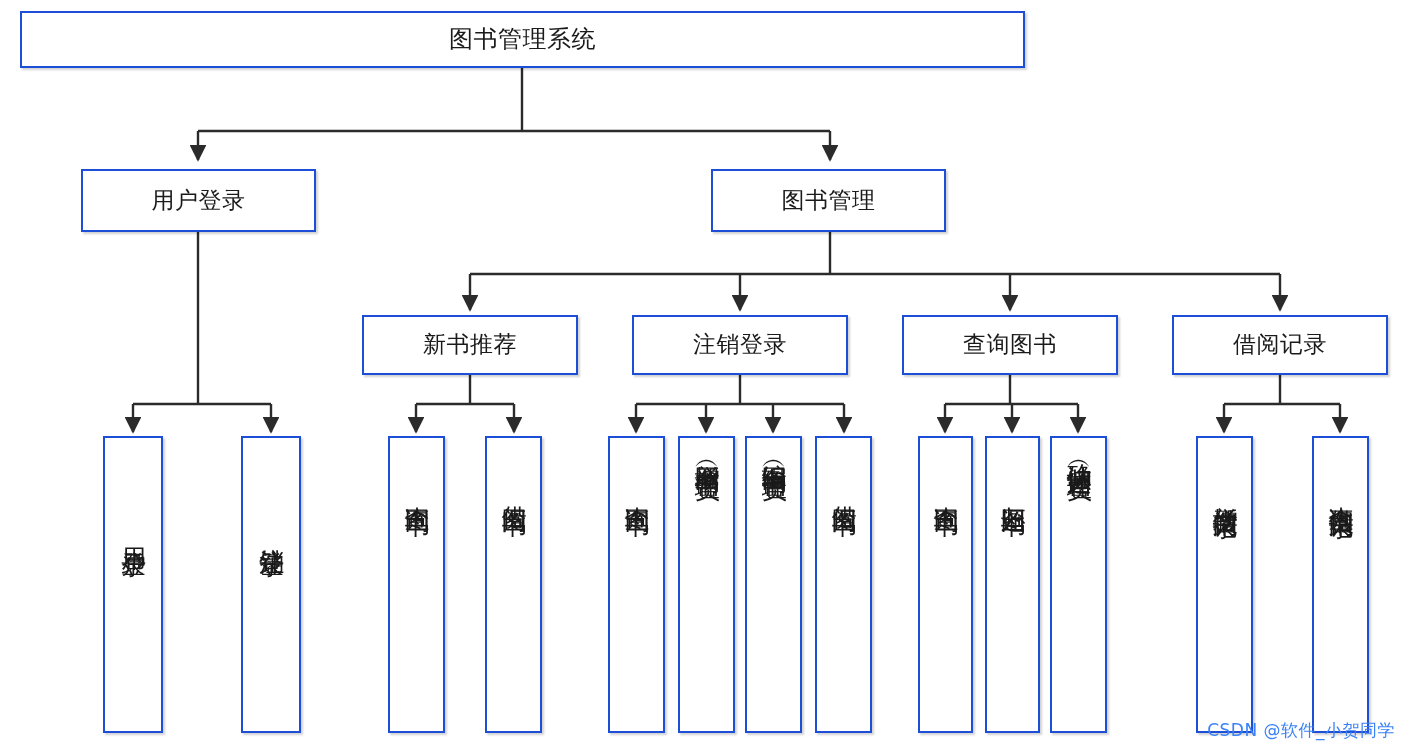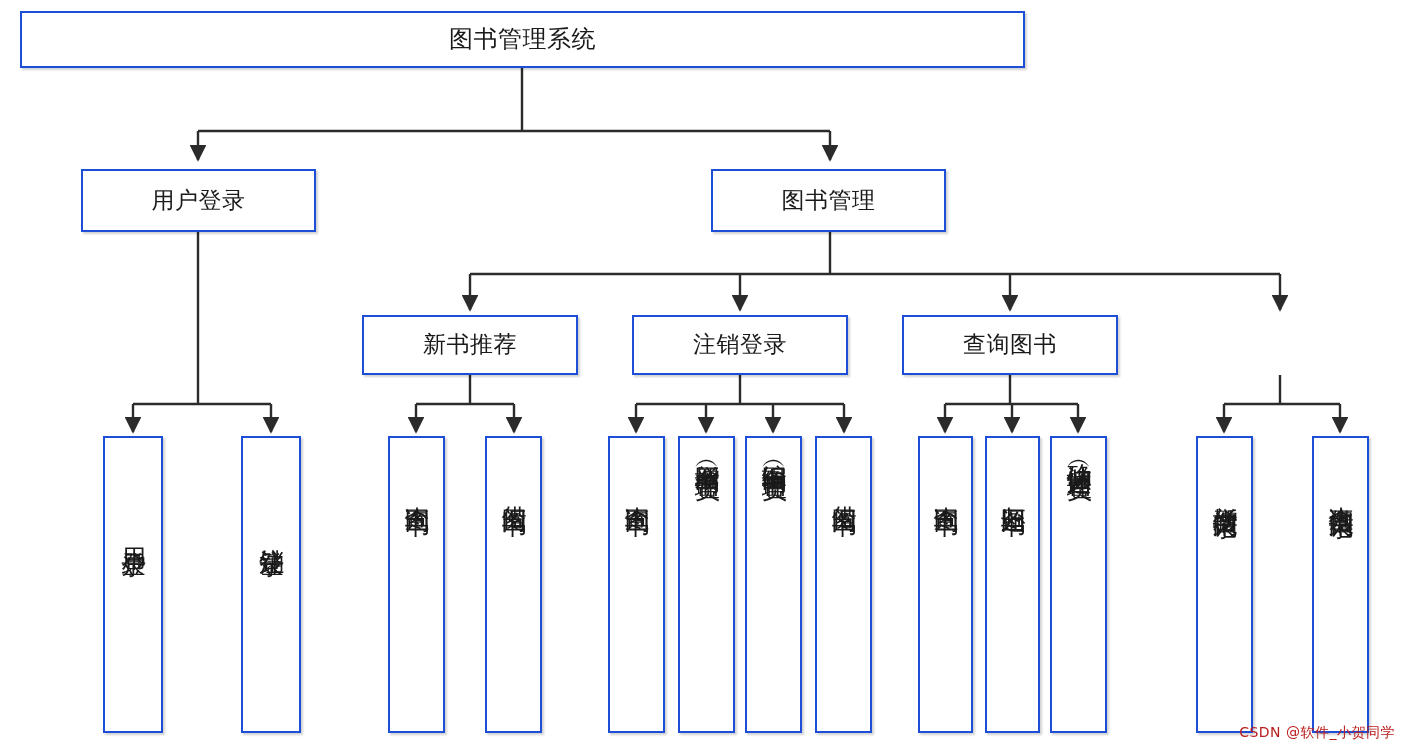--- a/index.html
+++ b/index.html
@@ -66,22 +66,22 @@
   .node.vert.short .node-label {
     margin-top: 88px;
   }
   .node.vert.mid .node-label {
     margin-top: 46px;
   }
   .watermark {
     position: absolute;
     right: 10px;
     bottom: 5px;
-    font-size: 14px;
-    color: #b91c1c;
+    font-size: 17px;
+    color: #3b82f6;
     letter-spacing: 0.5px;
     white-space: nowrap;
   }
 </style>
 </head>
 <body>
 
 <div id="diagram-root">
 
   <svg class="edges" viewBox="0 0 1405 747">
@@ -147,20 +147,23 @@
 
   <div class="node horiz" style="left:362px; top:315px; width:216px; height:60px;align-items:center;">
     <span class="node-label">新书推荐</span>
   </div>
   <div class="node horiz" style="left:632px; top:315px; width:216px; height:60px;">
     <span class="node-label">注销登录</span>
   </div>
   <div class="node horiz" style="left:902px; top:315px; width:216px; height:60px;">
     <span class="node-label">查询图书</span>
   </div>
+  <div class="node horiz" style="left:1172px; top:315px; width:216px; height:60px;">
+    <span class="node-label">借阅记录</span>
+  </div>
 
   <div class="node vert short" style="left:103px; top:436px; width:60px; height:297px;">
     <span class="node-label">用户登录</span>
   </div>
   <div class="node vert short" style="left:241px; top:436px; width:60px; height:297px;">
     <span class="node-label">注销登录</span>
   </div>
 
   <div class="node vert mid" style="left:388px; top:436px; width:57px; height:297px;">
     <span class="node-label">查询图书</span>

